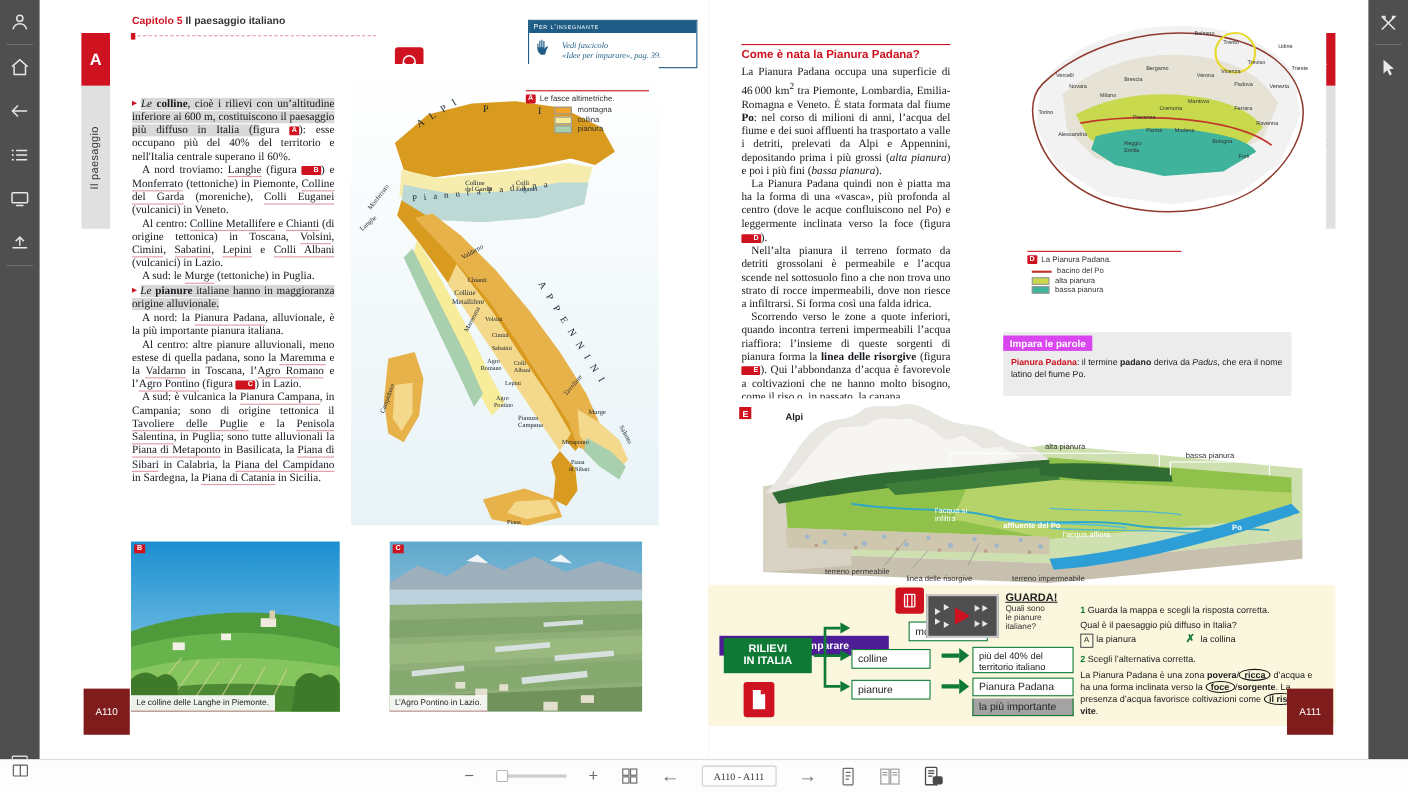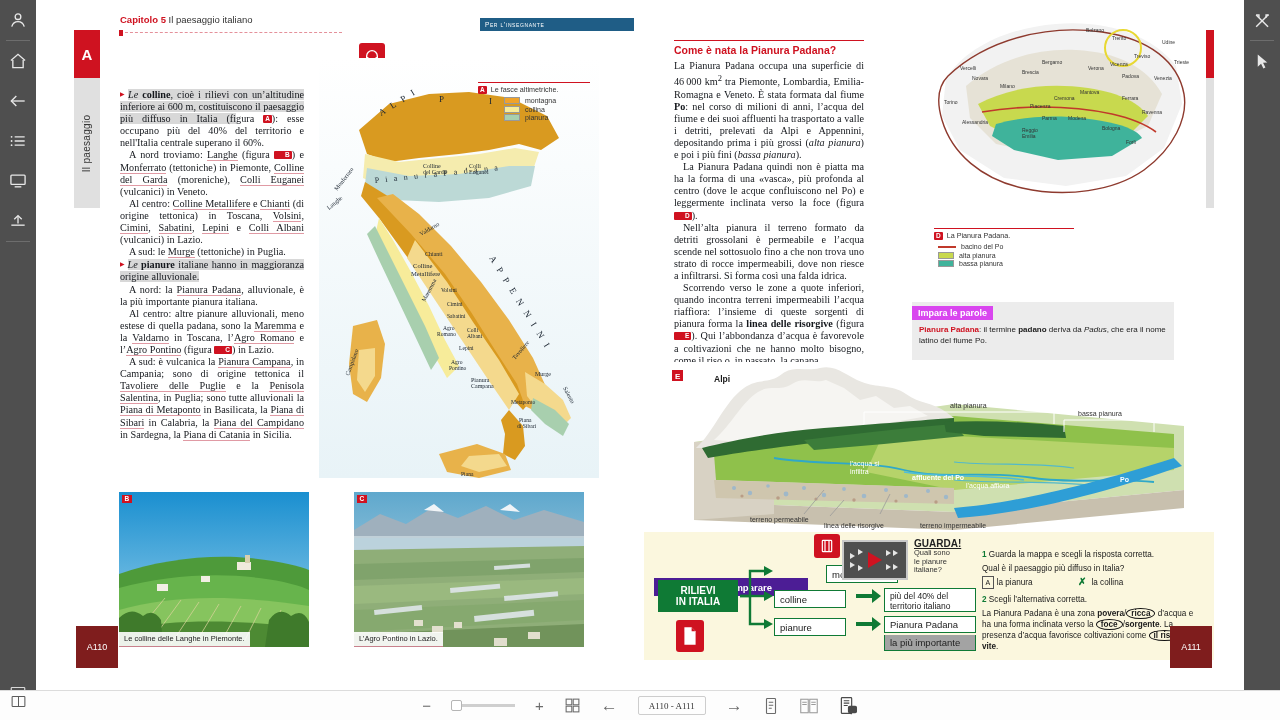--- a/index.html
+++ b/index.html
@@ -35,21 +35,21 @@
 
   
   .side-tab { position:absolute; width:26px; background:#cf1220; color:#fff;
     display:flex; align-items:center; justify-content:center; font-weight:bold; font-size:15px; }
   .side-strip { position:absolute; width:26px; background:#e0e0e0; }
   .side-strip span { display:block; transform:rotate(-90deg); white-space:nowrap;
     font-size:10px; color:#333; letter-spacing:.3px; }
   .side-strip.vert { display:flex; align-items:center; justify-content:center; }
 
   
-  .chapline { position:absolute; font-size:9.5px; color:#333; font-family:"Liberation Sans",sans-serif;}
+  .chapline { position:absolute; font-size:9.5px; color:#333; font-family:"Liberation Sans",sans-serif;font-weight:bold;}
   .chapline b { color:#cf1220; }
   .dash-rule { position:absolute; height:0; border-top:1.4px dashed #e4909a; }
   .dash-rule:before{ content:""; position:absolute; left:-1px; top:-3px; width:4px;height:6px;background:#cf1220;}
   h1.title { position:absolute; font-size:21px; font-weight:bold; color:#1a1a1a;
      font-family:"Liberation Sans",sans-serif; letter-spacing:-.2px; }
   .audio-badge { position:absolute; width:26px; height:26px; background:#cf1220;
      border-radius:3px; display:flex; align-items:center; justify-content:center; color:#fff; }
 
   .bodycol { position:absolute; font-family:"Liberation Serif", serif; font-size:10.2px;
      line-height:12.1px; color:#15181d; text-align:justify; }
@@ -235,20 +235,31 @@
     <div class="audio-badge" style="left:285px;top:43px;">
       <svg width="16" height="16" viewBox="0 0 24 24" fill="none" stroke="#fff" stroke-width="2">
         <path d="M4 15v-3a8 8 0 0 1 16 0v3"></path>
             <rect x="3" y="13.5" width="4" height="6" rx="1.6" fill="#fff" stroke="none"></rect>
             <rect x="17" y="13.5" width="4" height="6" rx="1.6" fill="#fff" stroke="none"></rect>
           </svg>
     </div>
 
     <div class="teacher-box" style="left:406px;top:18px;width:154px;">
       <div class="tb-head">Per l’insegnante</div>
+      <div class="tb-body">
+        <span>
+          <svg width="22" height="20" viewBox="0 0 24 24" fill="#1f5d86">
+                <path d="M7 20c-2.5-1.5-4-4-4-7V8.5c0-.8 1.2-.8 1.2 0V12h.9V5.2c0-.9 1.3-.9 1.3 0V12h.9V4.3c0-.9 1.3-.9 1.3 0V12h.9V5.6c0-.9 1.3-.9 1.3 0v8.1c1.3-1.9 3-3.3 3.6-2.6.6.6-.6 1.9-1.4 3.6-.7 1.6-.6 4-2.1 5.3z"></path>
+              </svg>
+        </span>
+        <div class="tb-txt">
+          <div>Vedi fascicolo</div>
+          <div>«Idee per imparare», pag. 39.</div>
+        </div>
+      </div>
     </div>
 
     <div class="bodycol" style="left:46px;top:88px;width:184px;">
       <p class="noind"><span class="bul"></span><span class="hl"><i>Le</i> <b>colline</b>, cioè i rilievi con un’altitudine inferiore ai 600 m, costituiscono il paesaggio più diffuso in Italia (fi</span>gura <span class="tagbox">A</span>): esse occupano più del 40% del territorio e nell'Italia centrale superano il 60%.</p>
       <p>A nord troviamo: <span class="ul-red">Langhe</span> (figura <span class="tagbox">B</span>) e <span class="ul-red">Monferrato</span> (tettoniche) in Piemonte, <span class="ul-red">Colline del Garda</span> (moreniche), <span class="ul-red">Colli Euganei</span> (vulcanici) in Veneto.</p>
       <p>Al centro: <span class="ul-red">Colline Metallifere</span> e <span class="ul-red">Chianti</span> (di origine tettonica) in Toscana, <span class="ul-red">Volsini</span>, <span class="ul-red">Cimini</span>, <span class="ul-red">Sabatini</span>, <span class="ul-red">Lepini</span> e <span class="ul-red">Colli Albani</span> (vulcanici) in Lazio.</p>
       <p>A sud: le <span class="ul-red">Murge</span> (tettoniche) in Puglia.</p>
       <p class="noind"><span class="bul"></span><span class="hl"><i>Le</i> <b>pianure</b> italiane hanno in maggioranza origine alluvionale.</span></p>
       <p>A nord: la <span class="ul-red">Pianura Padana</span>, alluvionale, è la più importante pianura italiana.</p>
       <p>Al centro: altre pianure alluvionali, meno estese di quella padana, sono la <span class="ul-red">Maremma</span> e la <span class="ul-red">Valdarno</span> in Toscana, l’<span class="ul-red">Agro Romano</span> e l’<span class="ul-red">Agro Pontino</span> (figura <span class="tagbox">C</span>) in Lazio.</p>

